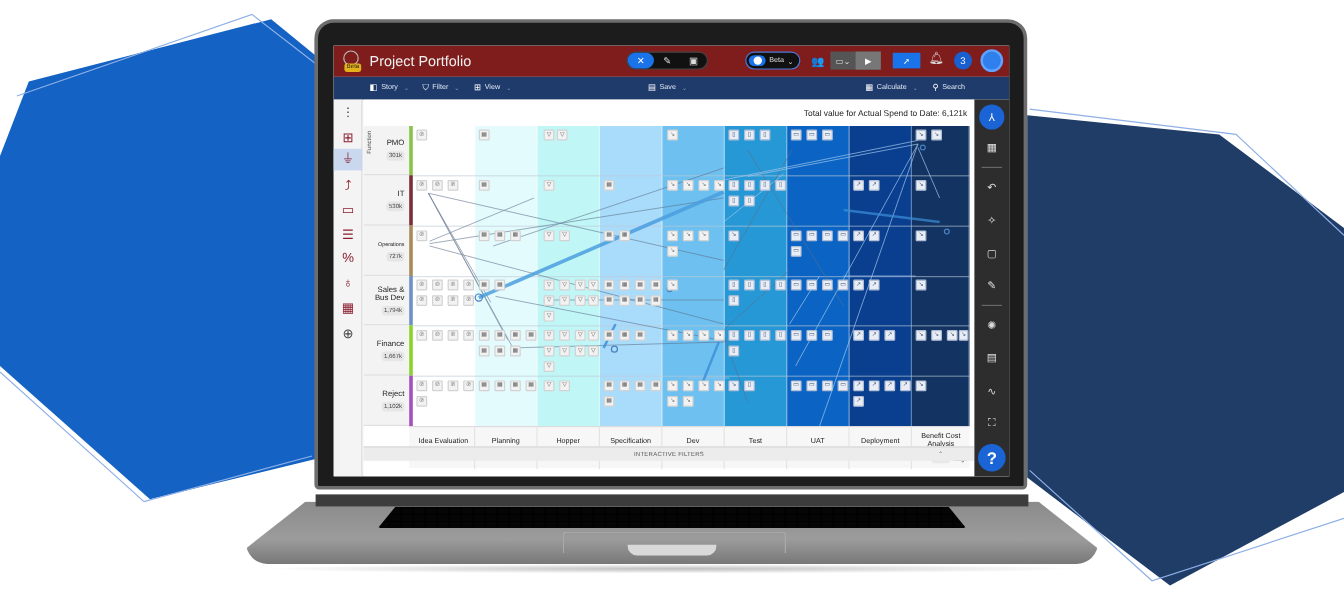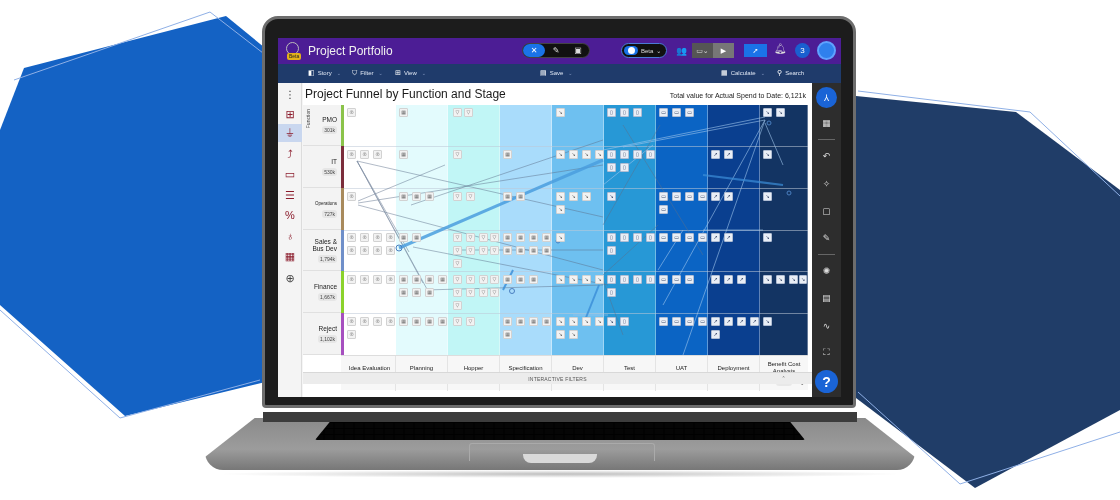--- a/index.html
+++ b/index.html
@@ -13,21 +13,21 @@
   .base { position: absolute; left: 205px; top: 412px; width: 710px; height: 62px; }
   .base-top { position: absolute; left: 58px; top: 0; width: 594px; height: 10px; background: #3c3c3c; }
   .base-body { position: absolute; left: 0; top: 6px; width: 710px; height: 52px; background: linear-gradient(#8a8a8a, #9c9c9c 60%, #777 100%); border-radius: 6px 6px 18px 18px; clip-path: polygon(7% 0, 93% 0, 100% 75%, 100% 100%, 0 100%, 0 75%); }
   .keyboard { position: absolute; left: 110px; top: 10px; width: 490px; height: 18px; background: #1d1d1d; border-radius: 2px; clip-path: polygon(3% 0, 97% 0, 100% 100%, 0 100%);
     background-image: repeating-linear-gradient(90deg, #2a2a2a 0 8px, #111 8px 10px), repeating-linear-gradient(0deg, transparent 0 5px, #000 5px 6px); background-blend-mode: multiply; }
   .trackpad { position: absolute; left: 264px; top: 31px; width: 186px; height: 18px; border: 1px solid #aaa; border-bottom: none; border-radius: 3px 3px 0 0; }
   .notch { position: absolute; left: 318px; top: 42px; width: 74px; height: 9px; background: #d9d9d9; border-radius: 0 0 8px 8px; }
   .base-shadow { position: absolute; left: 215px; top: 470px; width: 690px; height: 8px; background: radial-gradient(ellipse at center, rgba(0,0,0,0.25), rgba(0,0,0,0) 70%); }
 
   
-  .topbar { position: absolute; left: 0; top: 0; width: 563px; height: 26px; background: #4c1d95; display: flex; align-items: center; }
+  .topbar { position: absolute; left: 0; top: 0; width: 563px; height: 26px; background: #7f1d1d; display: flex; align-items: center; }
   .logo { position: relative; width: 20px; height: 20px; margin-left: 6px; }
   .logo-ring { position: absolute; left: 2px; top: 1px; width: 13px; height: 13px; border: 1.5px solid #bbb; border-radius: 50%; }
   .beta-tag { position: absolute; left: 3px; top: 12px; font-size: 5px; background: #e3b21b; color: #222; padding: 0 2px; border-radius: 2px; line-height: 7px; }
   .app-title { color: #f0f0f0; font-size: 12px; margin-left: 4px; }
   .mode-group { position: absolute; left: 244px; top: 5px; display: flex; background: #111; border-radius: 9px; height: 15px; border: 1px solid #444; }
   .mode-btn { width: 22px; height: 13px; font-size: 8px; color: #ddd; display: flex; align-items: center; justify-content: center; border-radius: 8px; }
   .mode-btn.active { background: #1a73e8; color: #fff; }
   .beta-toggle { position: absolute; left: 343px; top: 5px; height: 15px; width: 46px; border: 1px solid #4b7ad6; border-radius: 8px; background: #111; display: flex; align-items: center; gap: 3px; padding-left: 2px; }
   .toggle-knob { width: 14px; height: 9px; background: #1a73e8; border-radius: 5px; position: relative; }
   .toggle-knob::after { content: ""; position: absolute; left: 4px; top: 1px; width: 7px; height: 7px; background: #fff; border-radius: 50%; }
@@ -189,21 +189,20 @@
       <div class="rail-icon" style="top:62px;">⤴</div>
       <div class="rail-icon" style="top:82px;">▭</div>
       <div class="rail-icon" style="top:103px;">☰</div>
       <div class="rail-icon" style="top:123px;">%</div>
       <div class="rail-icon" style="top:144px;">♁</div>
       <div class="rail-icon" style="top:164px;">▦</div>
       <div class="rail-icon plus" style="top:186px;">⊕</div>
     </div>
 
     <div class="main">
-      <div class="chart-title">Project Funnel by Function and Stage</div>
       <div class="chart-total">Total value for Actual Spend to Date: 6,121k</div>
 
       <div class="grid">
 
         <div class="stage-col" style="left:41px;width:52px;background:#ffffff;"></div>
         <div class="stage-col" style="left:93px;width:52px;background:#e3fbfd;"></div>
         <div class="stage-col" style="left:145px;width:52px;background:#c1f6f6;"></div>
         <div class="stage-col" style="left:197px;width:52px;background:#a9dcfb;"></div>
         <div class="stage-col" style="left:249px;width:52px;background:#6ec0f0;"></div>
         <div class="stage-col" style="left:301px;width:52px;background:#2798d6;"></div>

